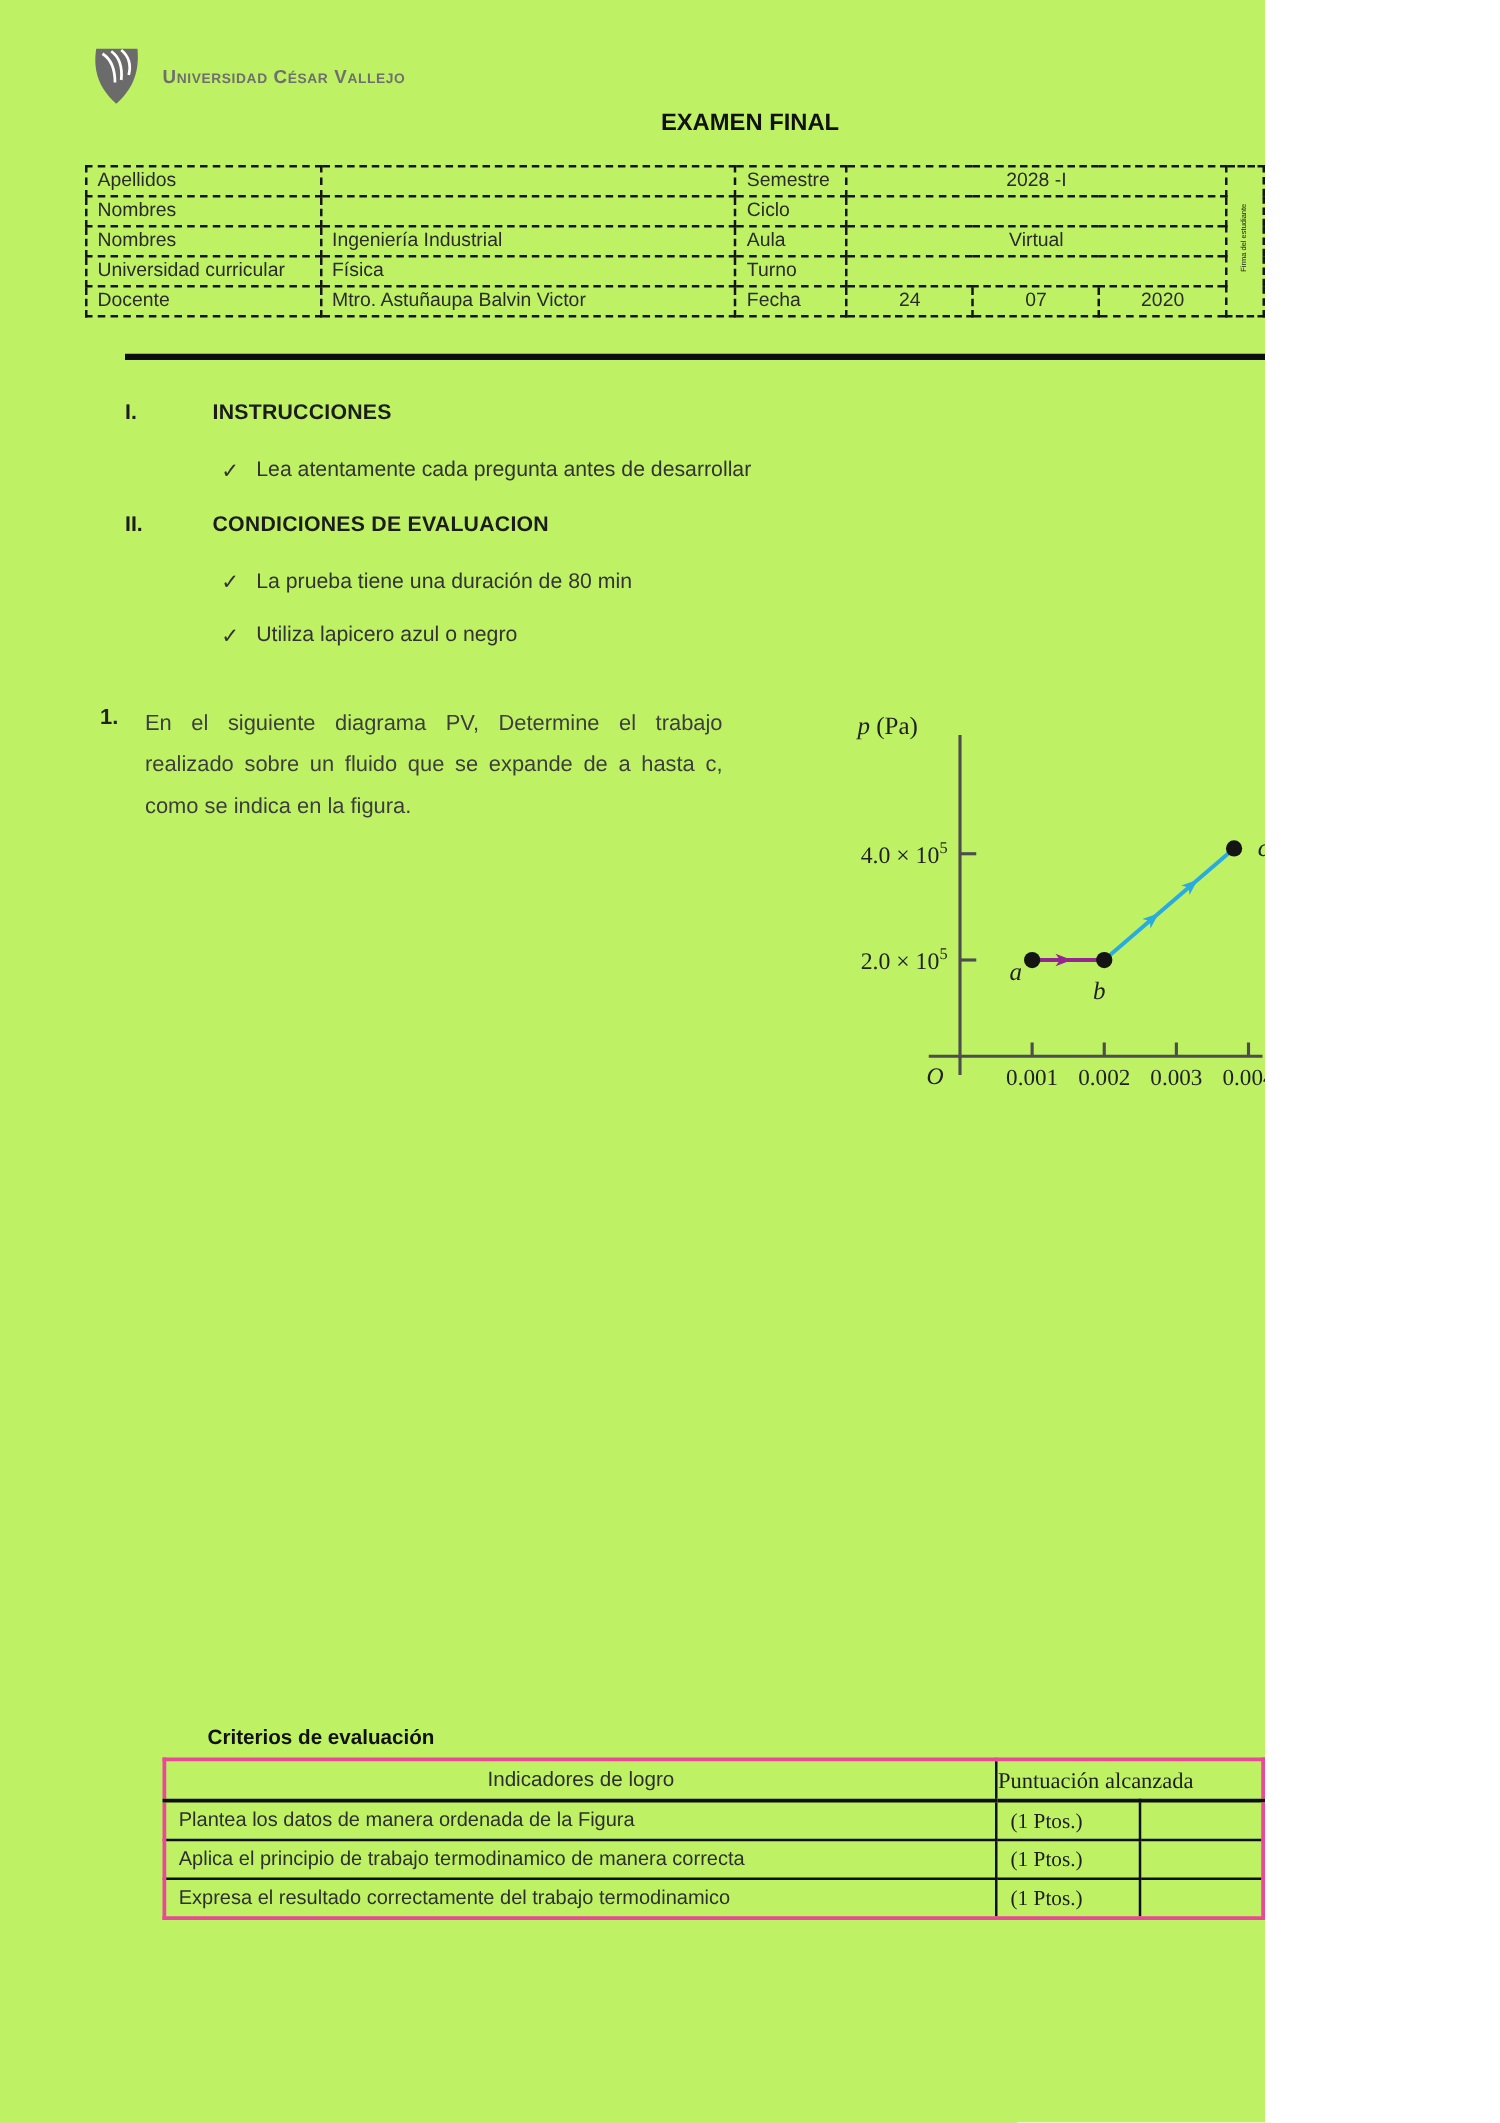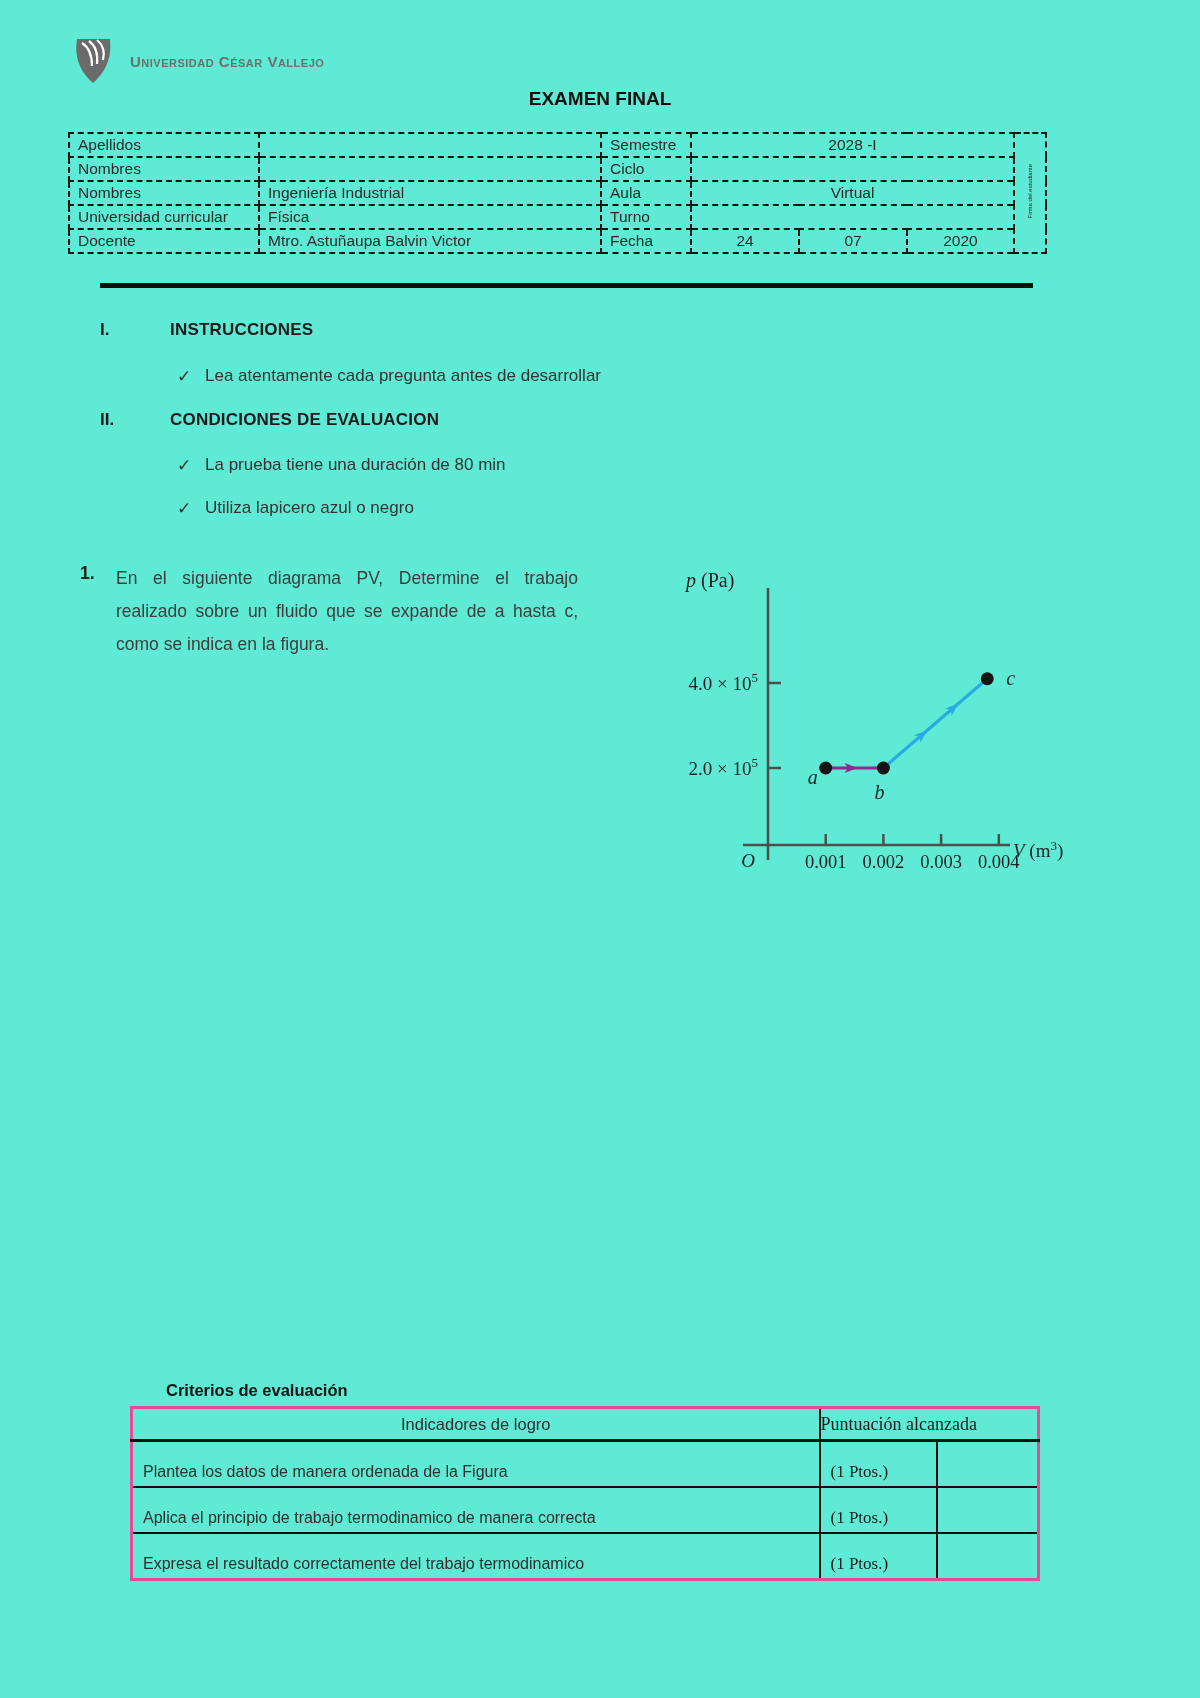--- a/index.html
+++ b/index.html
@@ -1,16 +1,16 @@
 <!DOCTYPE html>
 <html><head>
 <meta charset="utf-8">
 <style>
   html,body{margin:0;padding:0;background:#ffffff;}
-  #page{position:relative;width:1200px;height:1698px;background:#5eead4;overflow:hidden;
+  #page{position:relative;width:1012px;height:1698px;background:#bef264;overflow:hidden;
         font-family:"Liberation Sans",sans-serif;color:#2b2b2b;}
   .abs{position:absolute;}
 
   
   #logo{left:70px;top:36px;display:flex;align-items:center;gap:12px;}
   #logo-text{font-weight:bold;font-size:15px;letter-spacing:.5px;color:#6f6f6f;
              font-variant:small-caps;font-family:"Liberation Sans",sans-serif;}
 
   
   #page-title{left:0;top:88px;width:1200px;text-align:center;font-weight:bold;font-size:19px;color:#111;}
@@ -38,21 +38,21 @@
 
   
   #pv{left:600px;top:560px;width:500px;height:330px;}
   #pv text{font-family:"Liberation Serif","DejaVu Serif",serif;fill:#1f1f24;}
   .it{font-style:italic;}
 
   
   #criteria-heading{left:130px;top:1381px;font-weight:bold;font-size:16.5px;color:#111;margin-left:36px;}
   #criteria-table{left:130px;top:1406px;border-collapse:collapse;table-layout:fixed;}
   #criteria-table td{border:2px solid #0f0f0f;height:29px;font-size:16px;color:#2e2e2e;
-                     padding:15px 0 0 10px;overflow:hidden;white-space:nowrap;}
+                     padding:0 0 0 10px;overflow:hidden;white-space:nowrap;}
   #criteria-table tr.hdr td{height:30px;border-bottom:3px solid #0f0f0f;}
   #criteria-table td.ind-hdr{text-align:center;padding:0;font-size:16.5px;}
   #criteria-table td.pts-hdr{text-align:left;padding:0;
       font-family:"Liberation Serif","DejaVu Serif",serif;font-size:18px;color:#1d1d1d;}
   #criteria-table td.pts{font-family:"Liberation Serif","DejaVu Serif",serif;font-size:17px;color:#1d1d1d;}
   #criteria-table{border:3px solid #ec4899;}
 </style>
 </head>
 <body>
 

